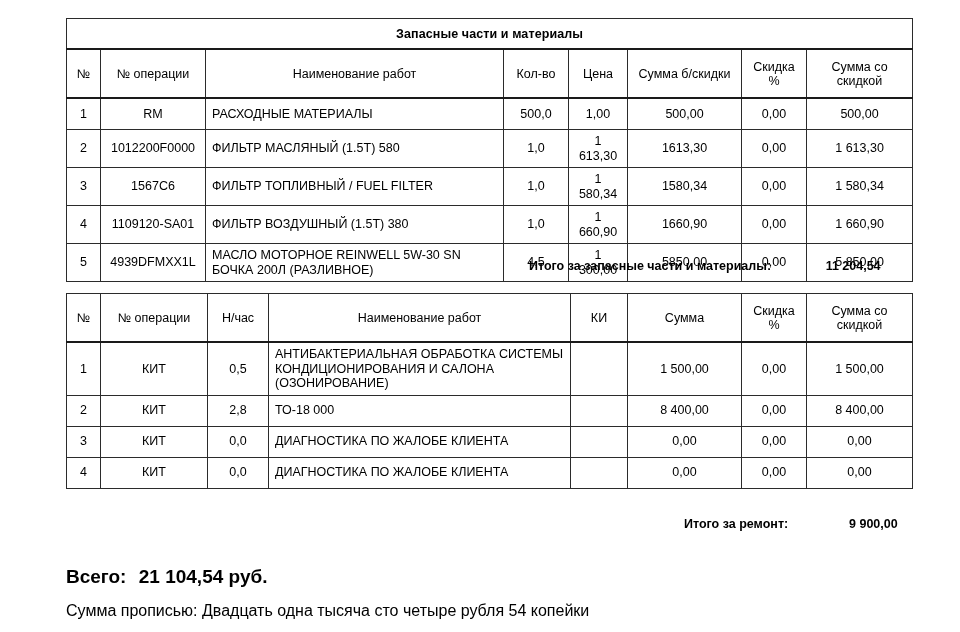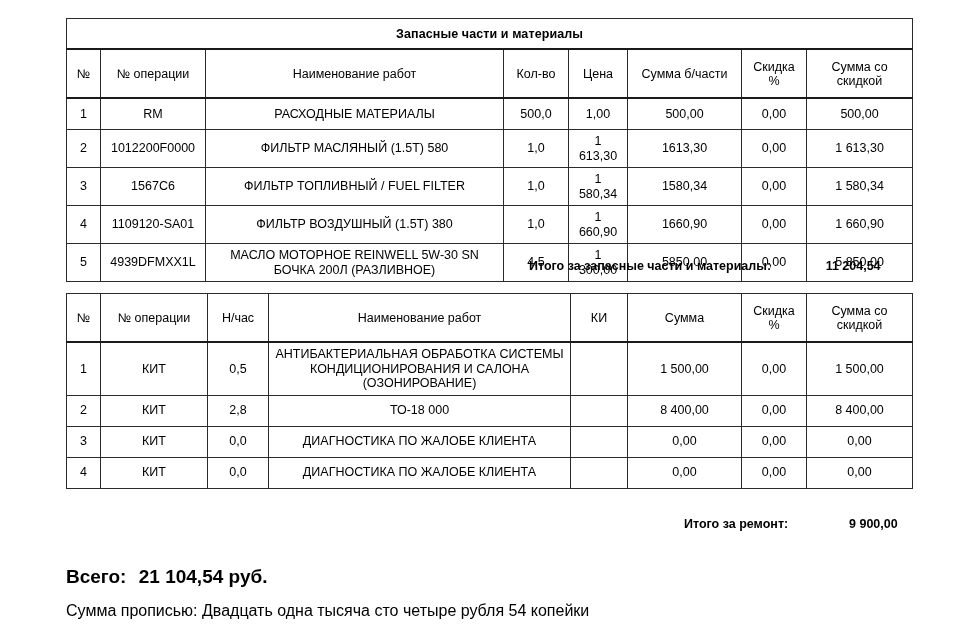--- a/index.html
+++ b/index.html
@@ -64,21 +64,21 @@
   
   .tbl-body td {
     font-size: 12.5px;
     line-height: 14.5px;
     padding: 4px 6px;
     height: 22px;
   }
   .tbl-body tr td { border-top: 1px solid #2b2b2b; }
 
   .c-center { text-align: center; }
-  .c-left   { text-align: center; }
+  .c-left   { text-align: left; }
 
   
   .parts col.c-num   { width: 34px;  }
   .parts col.c-op    { width: 105px; }
   .parts col.c-name  { width: 298px; }
   .parts col.c-qty   { width: 65px;  }
   .parts col.c-price { width: 59px;  }
   .parts col.c-sum   { width: 114px; }
   .parts col.c-disc  { width: 65px;  }
   .parts col.c-total { width: 106px; }
@@ -146,21 +146,21 @@
     <tbody>
       <tr class="tbl-title">
         <td colspan="8">Запасные части  и материалы</td>
       </tr>
       <tr class="tbl-head">
         <td>№</td>
         <td>№ операции</td>
         <td>Наименование работ</td>
         <td>Кол-во</td>
         <td>Цена</td>
-        <td>Сумма б/части</td>
+        <td>Сумма б/скидки</td>
         <td>
           <span>Скидка</span><br>
           <span>%</span>
         </td>
         <td>
           <span>Сумма со</span><br>
           <span>скидкой</span>
         </td>
       </tr>
     </tbody>

